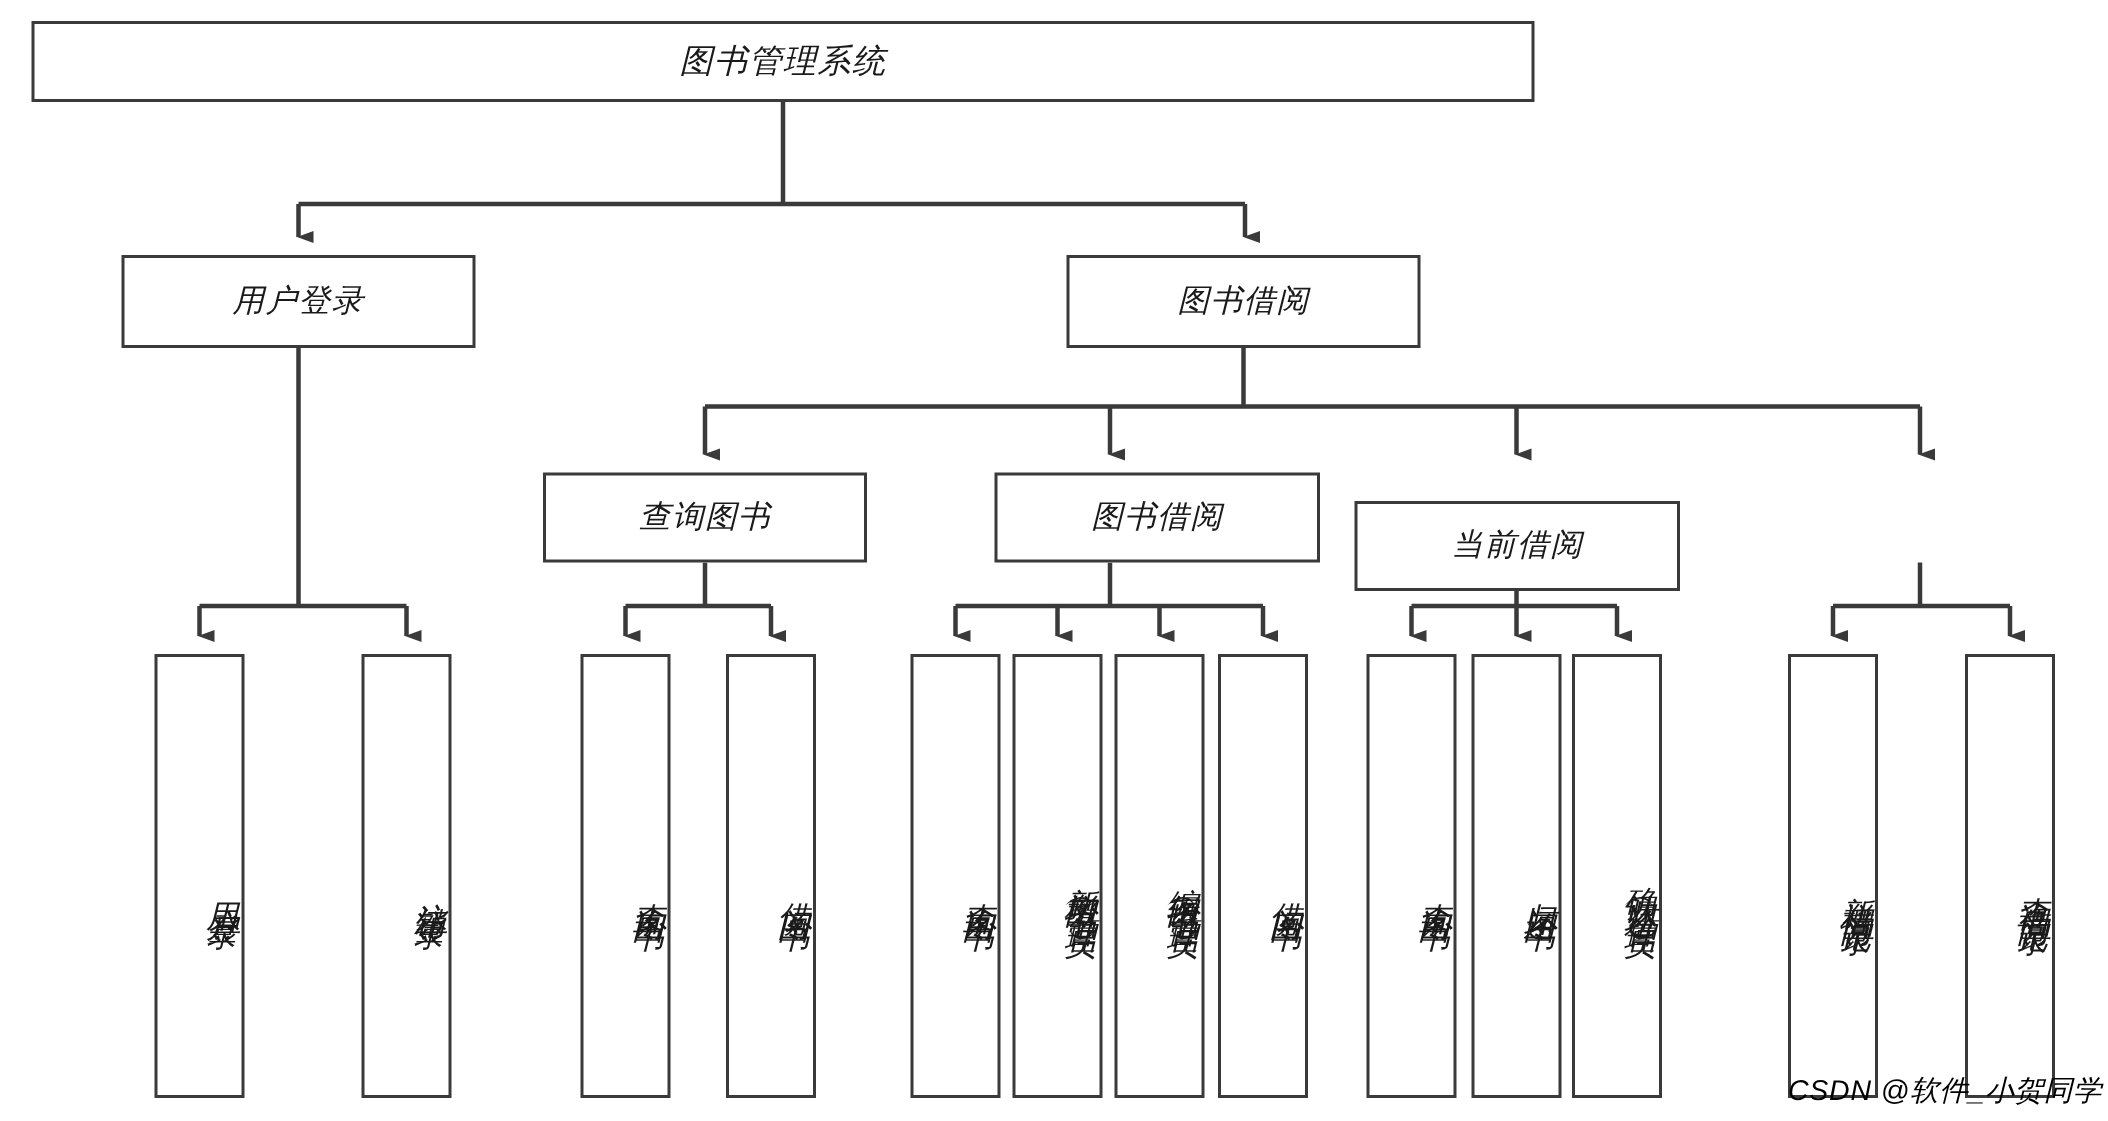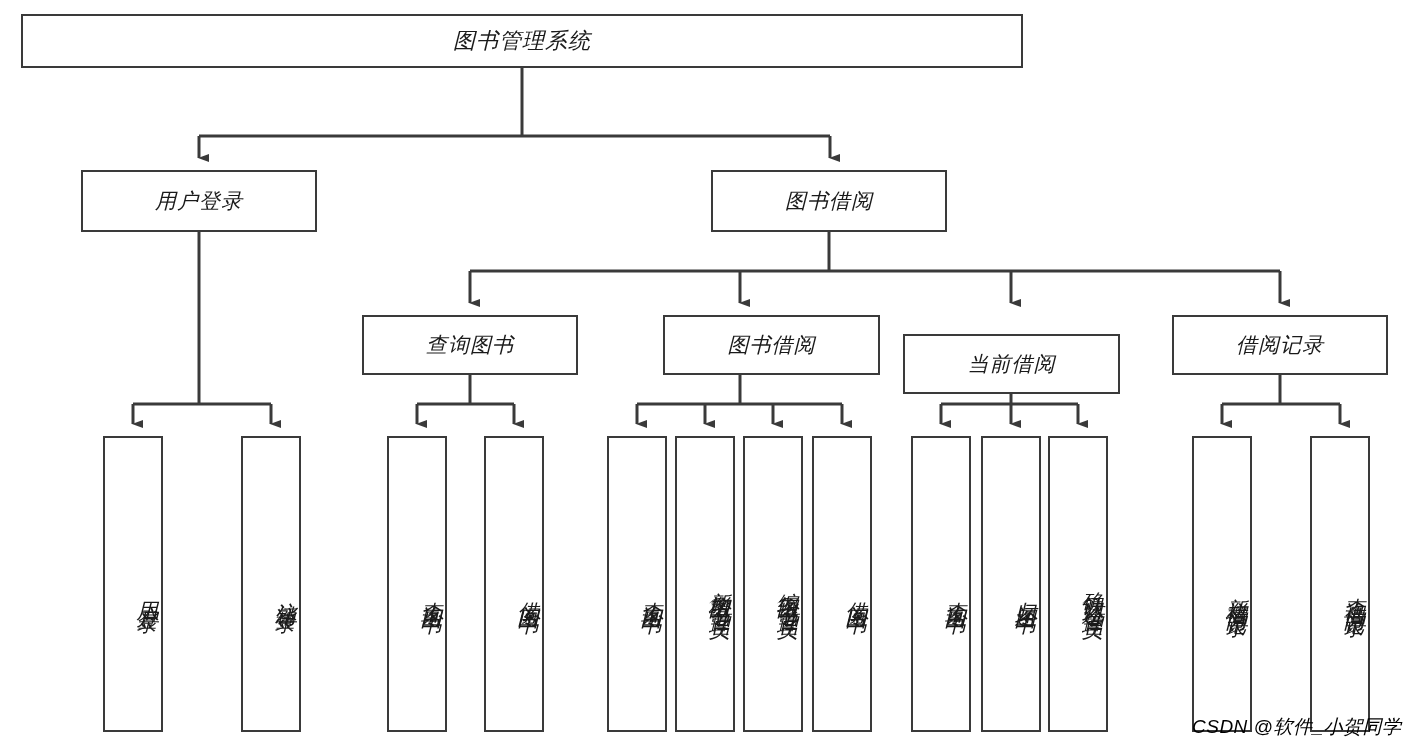--- a/index.html
+++ b/index.html
@@ -135,23 +135,20 @@
 
   <div class="node h" style="left:362px; top:315px; width:216px; height:60px;">
     <span>查询图书</span>
   </div>
   <div class="node h" style="left:632px; top:315px; width:217px; height:60px;margin-left:31px;">
     <span>图书借阅</span>
   </div>
   <div class="node h" style="left:903px; top:334px; width:217px; height:60px;">
     <span>当前借阅</span>
   </div>
-  <div class="node h" style="left:1172px; top:315px; width:216px; height:60px;">
-    <span>借阅记录</span>
-  </div>
 
   <div class="node v" style="left:103px; top:436px; width:60px; height:296px;">
     <span class="vtext">用户登录</span>
   </div>
   <div class="node v" style="left:241px; top:436px; width:60px; height:296px;">
     <span class="vtext">注销登录</span>
   </div>
 
   <div class="node v" style="left:387px; top:436px; width:60px; height:296px;">
     <span class="vtext">查询图书</span>

